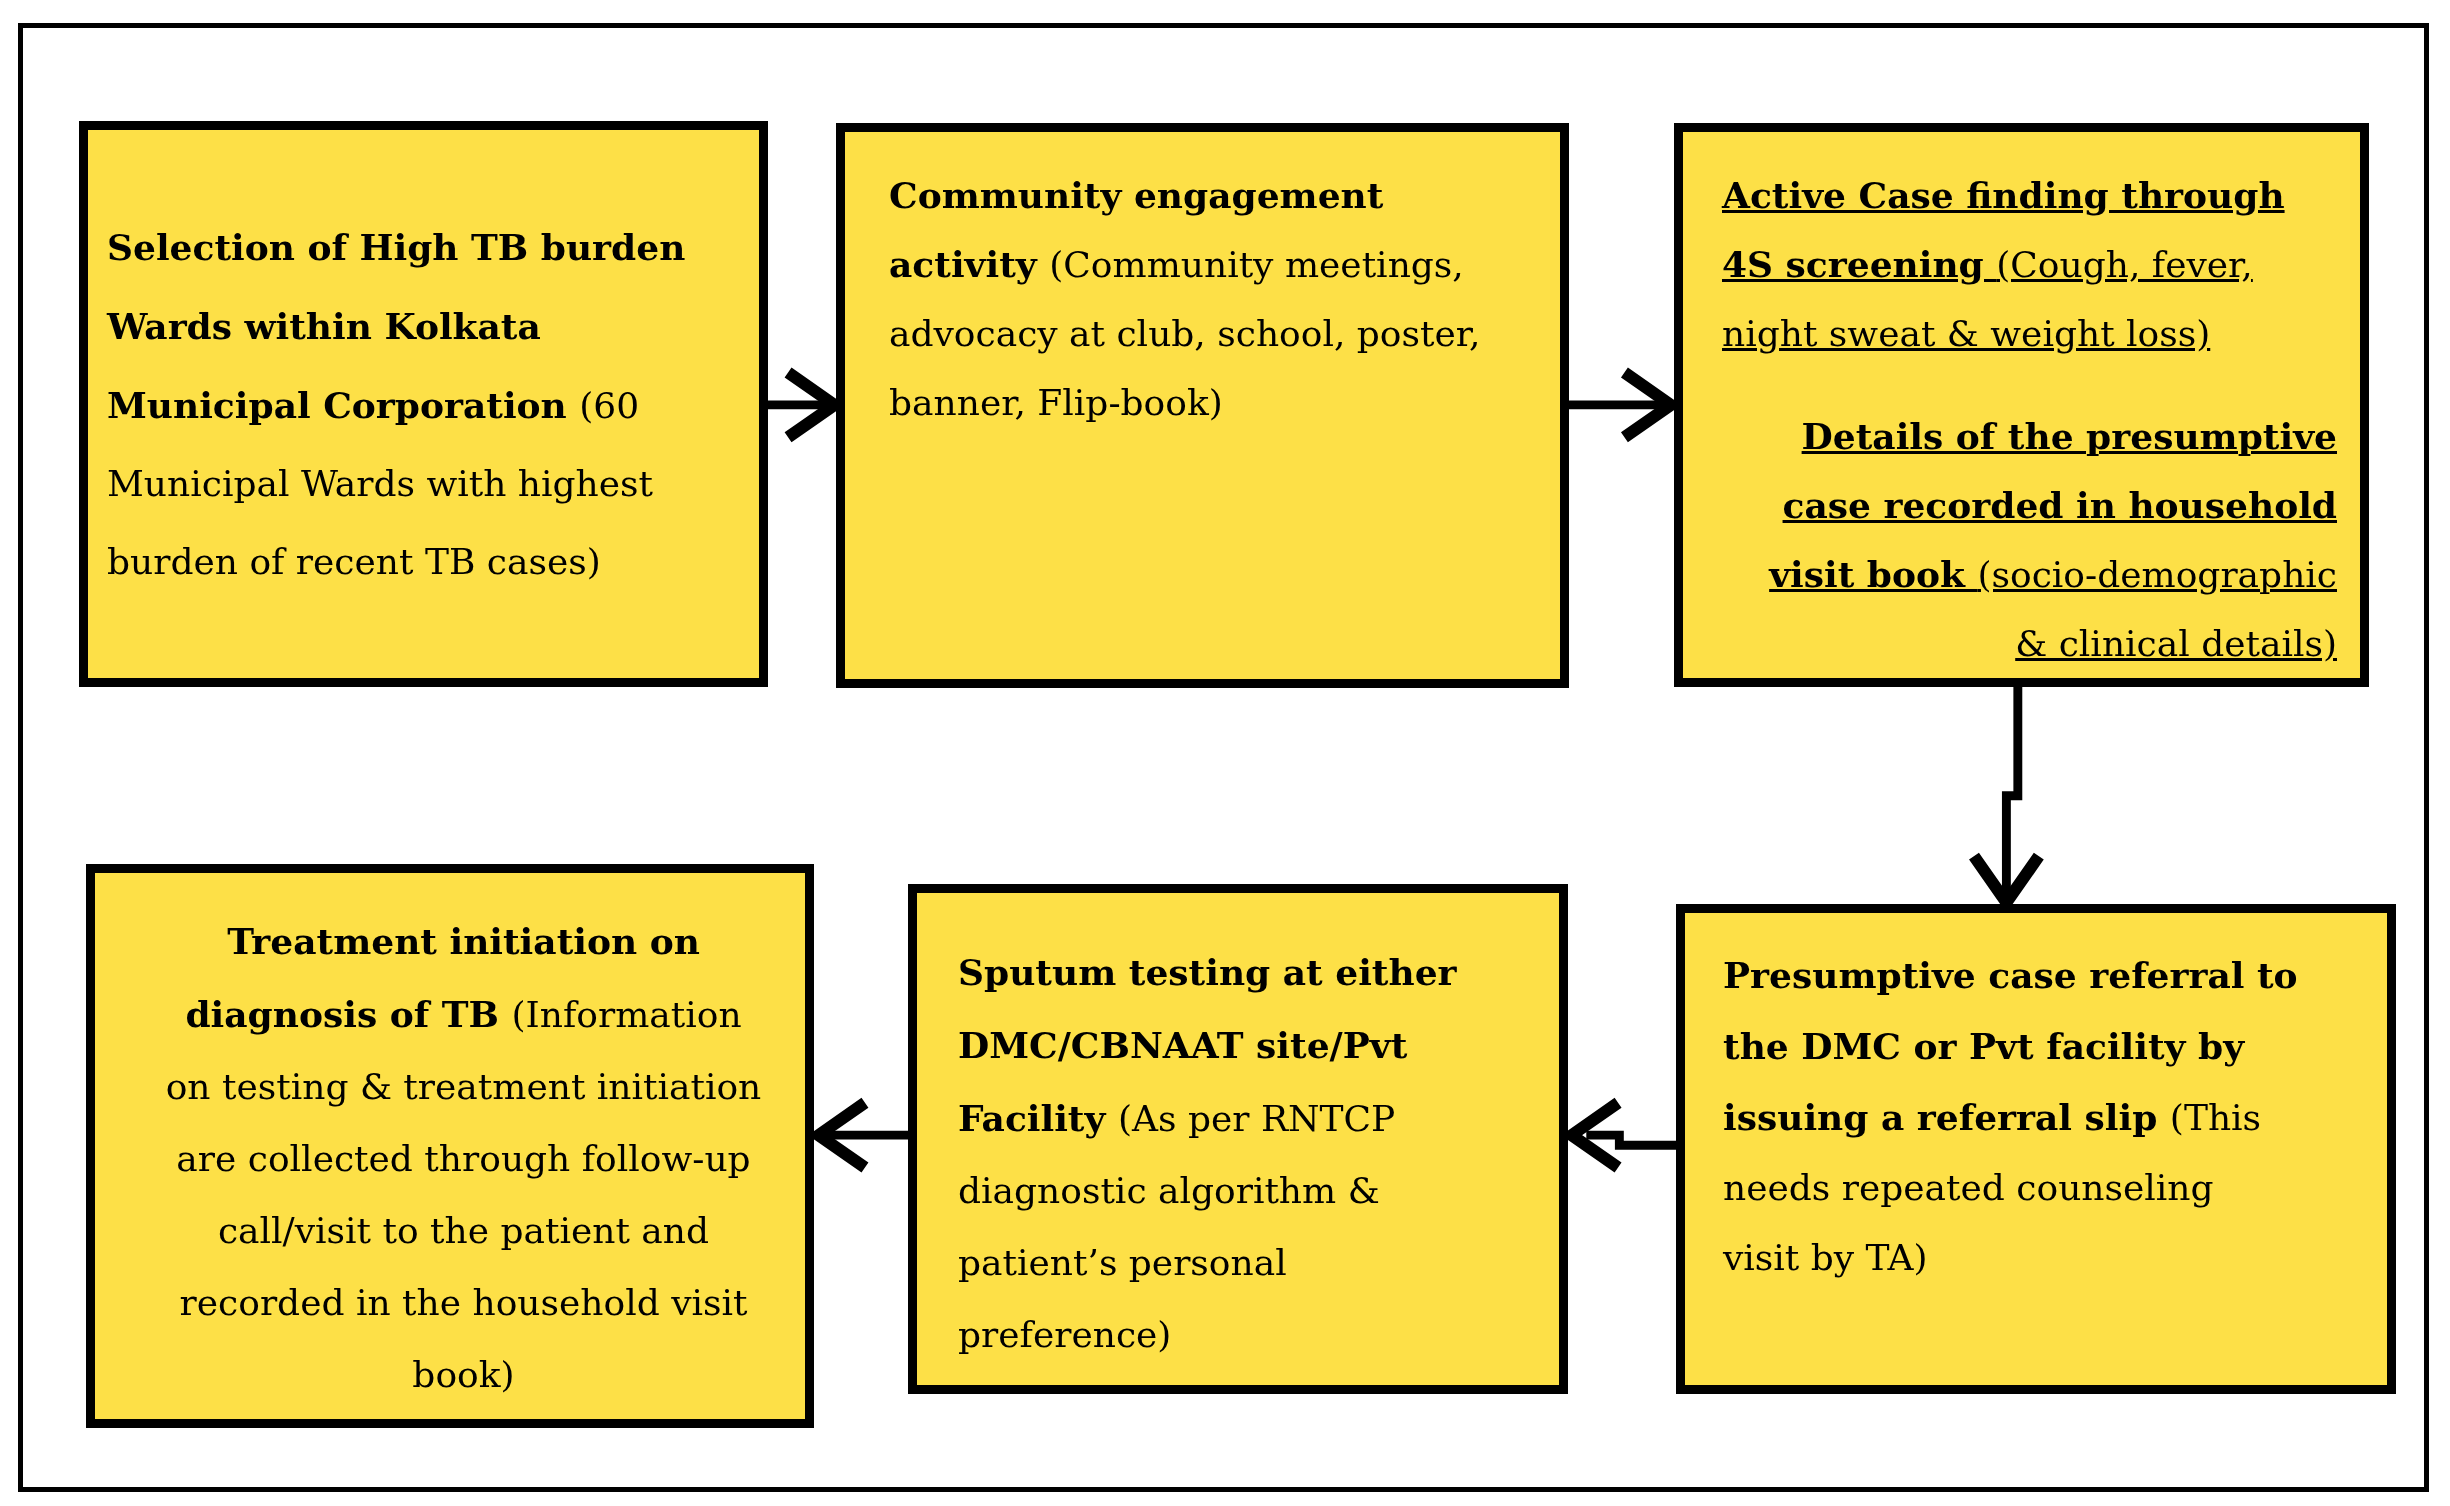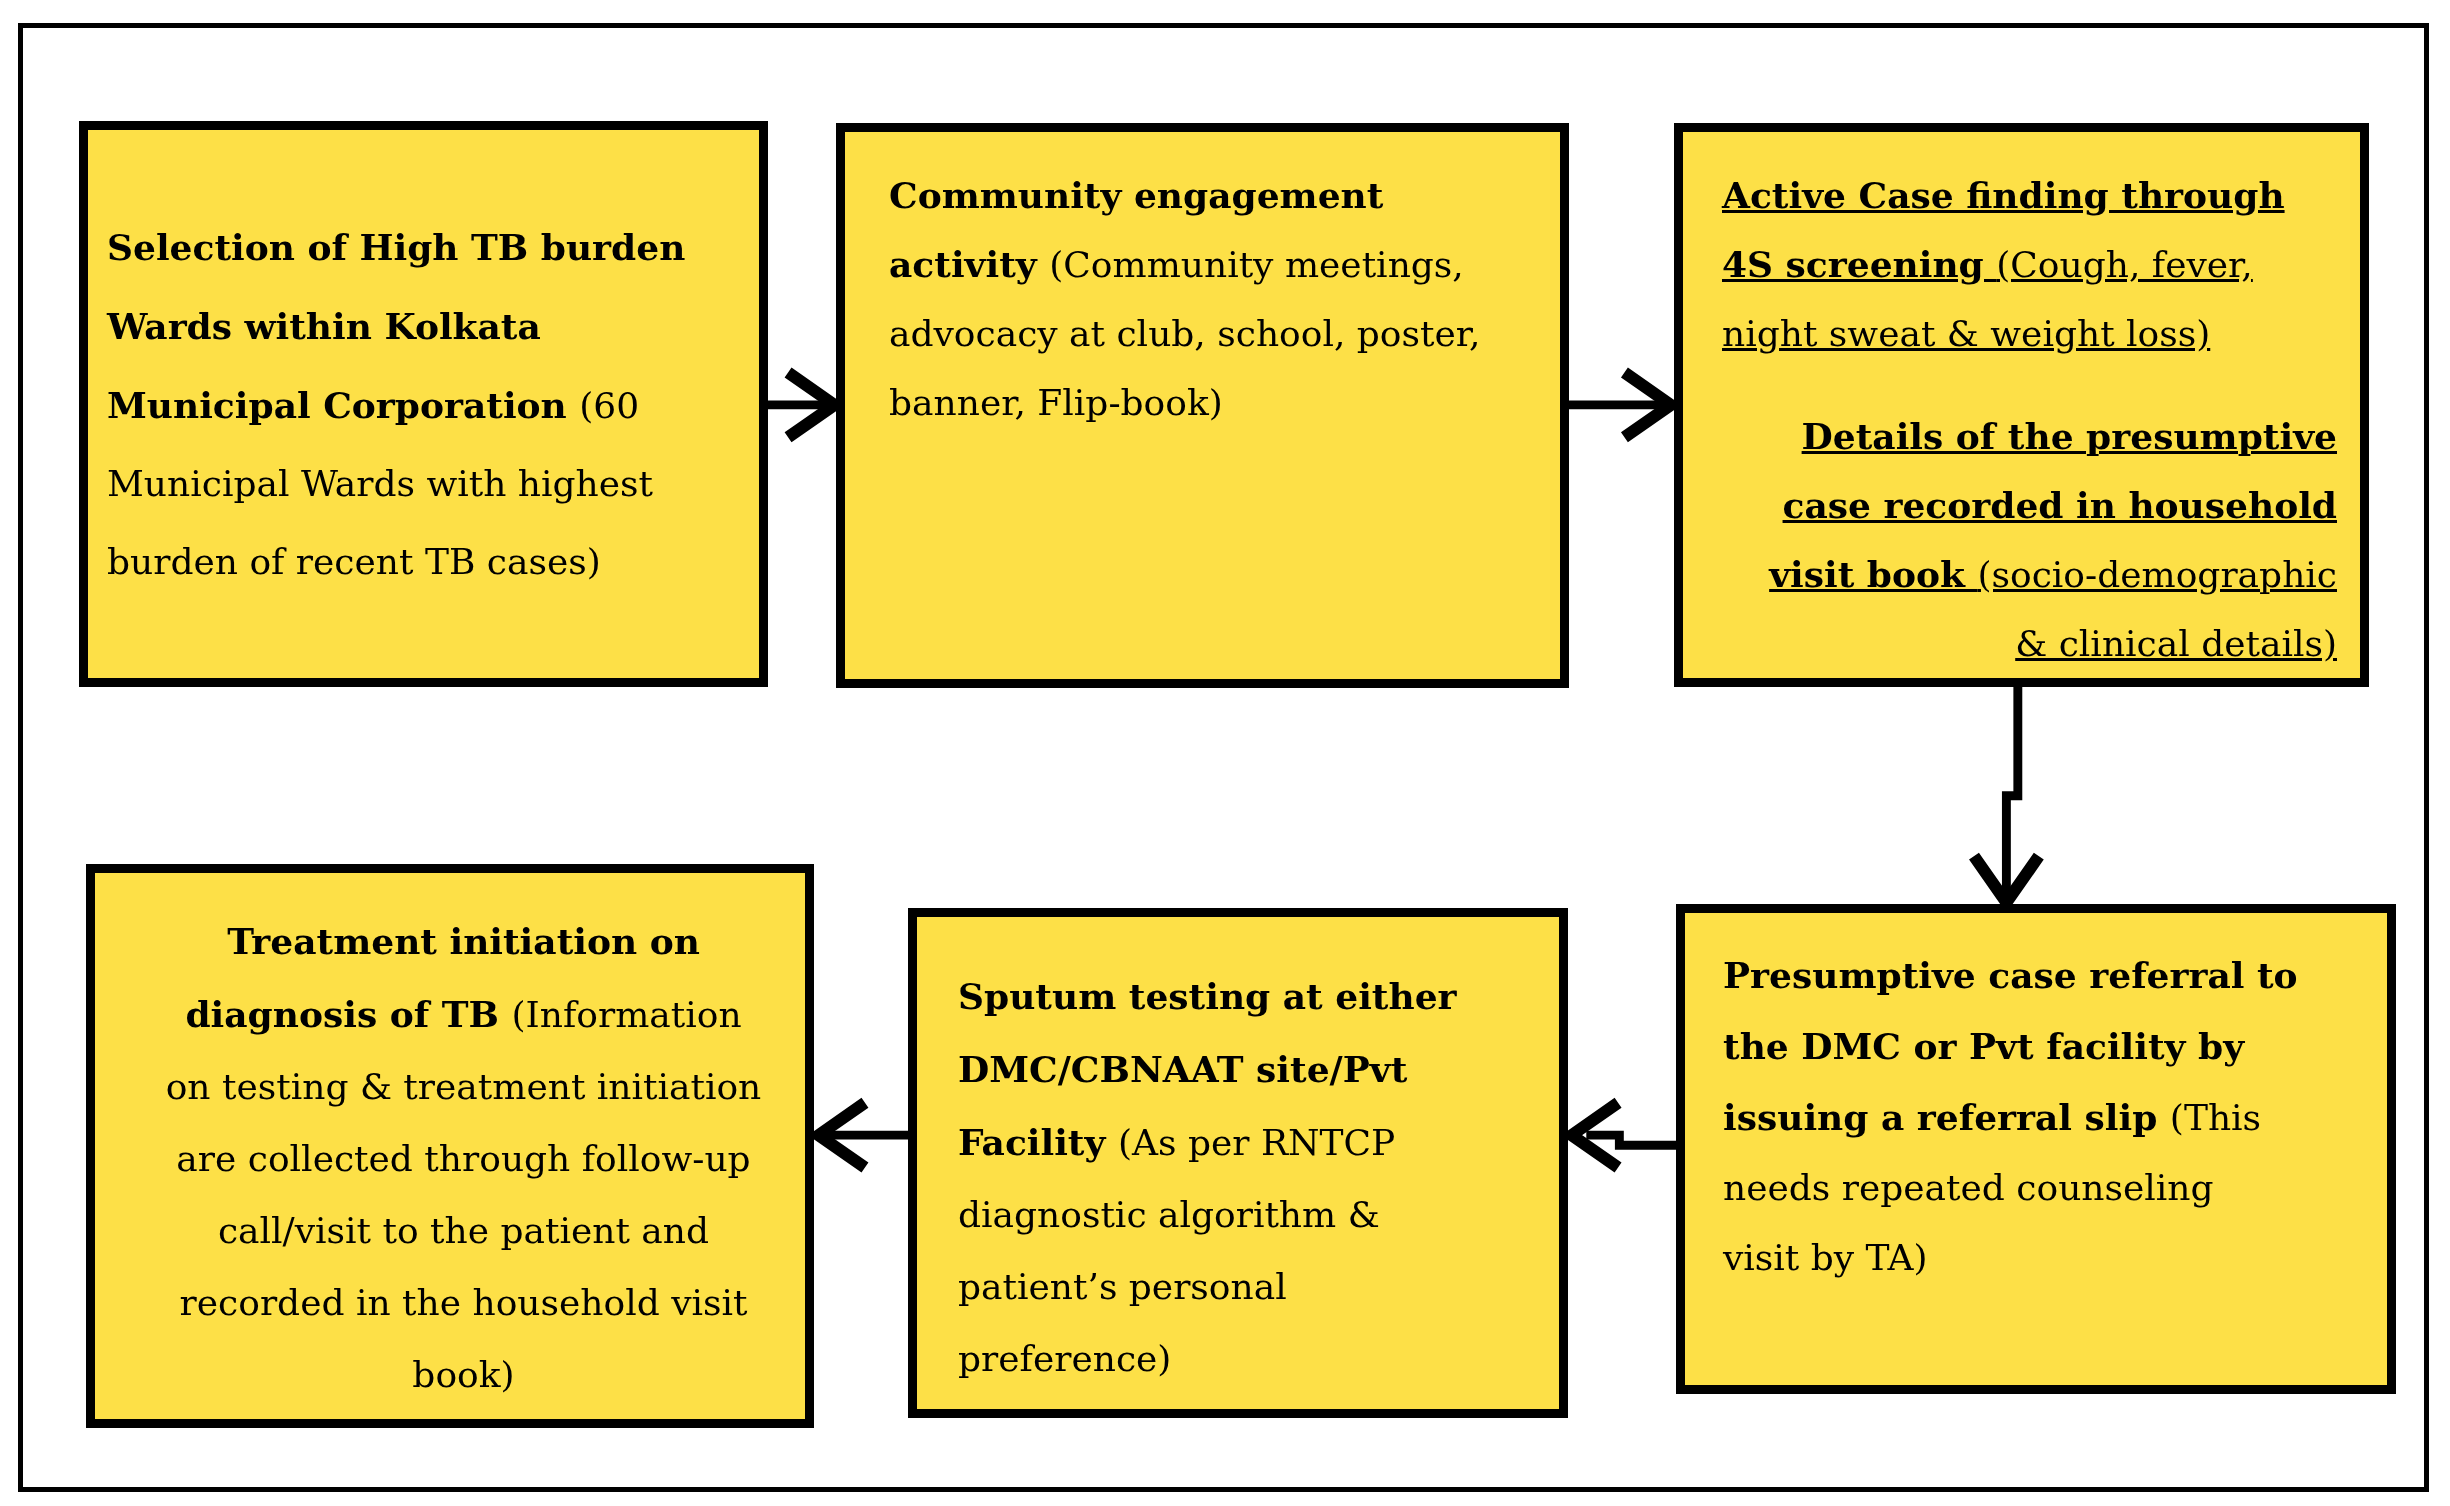--- a/index.html
+++ b/index.html
@@ -27,21 +27,21 @@
   .box-ward      { left: 79px;  top: 121px;  width: 689px; height: 566px;
                    line-height: 78px; padding: 0 18px 0 19px;
                    display: flex; flex-direction: column; justify-content: center; }
   .box-community { left: 836px; top: 123px;  width: 733px; height: 565px;
                    line-height: 69px; padding: 29px 18px 0 44px; }
   .box-active    { left: 1674px; top: 123px;  width: 695px; height: 564px;
                    line-height: 69px; padding: 29px 23px 0 39px; text-decoration: underline; }
   .box-referral  { left: 1676px; top: 904px; width: 720px; height: 490px;
                    line-height: 70px; padding: 27px 16.5px 0 38px; }
   .box-sputum    { left: 908px; top: 884px; width: 660px; height: 510px;
-                   line-height: 72px; padding: 43px 16.5px 0 41px; margin-top: 24px; }
+                   line-height: 72px; padding: 43px 16.5px 0 41px; }
   .box-treatment { left: 86px;  top: 864px; width: 728px; height: 564px;
                    line-height: 72px; padding: 32px 14px 0 41px; text-align: center; }
 
   svg.arrows { position: absolute; left: 0; top: 0; pointer-events: none; }
   svg.arrows .shaft { stroke: #000000; stroke-width: 14; fill: none; stroke-linecap: butt; stroke-linejoin: miter; }
   svg.arrows .head  { stroke: #000000; stroke-width: 19; fill: none; stroke-linecap: butt; stroke-linejoin: miter; }
 </style>
 </head>
 <body>
 

